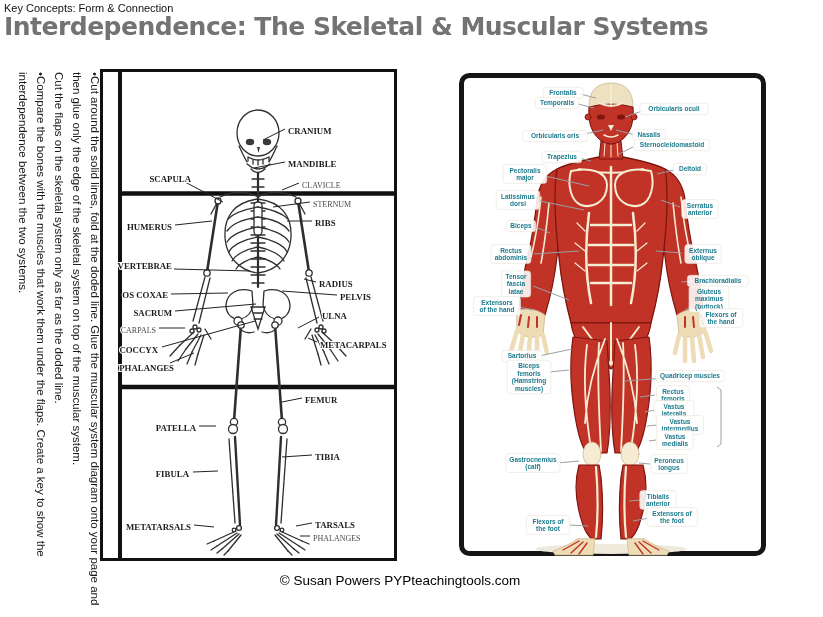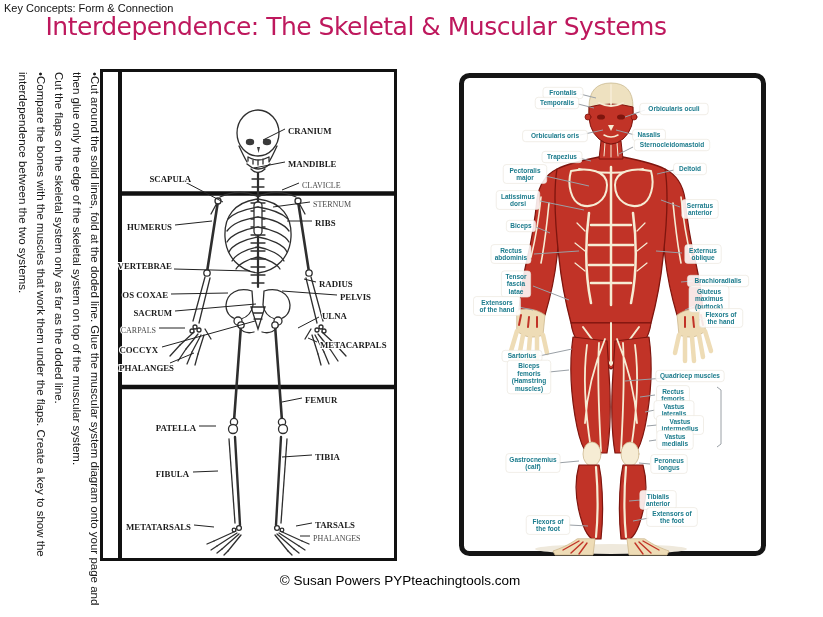--- a/index.html
+++ b/index.html
@@ -1,21 +1,21 @@
 <!DOCTYPE html>
 <html><head>
 <meta charset="utf-8">
 <style>
   html,body{margin:0;padding:0;}
   body{width:823px;height:617px;background:#fff;position:relative;overflow:hidden;
        font-family:"Liberation Sans",sans-serif;color:#1a1a1a;}
   .abs{position:absolute;}
   #key-concepts{left:4px;top:2px;font-size:11px;color:#111;}
   #page-title{left:0;top:12px;width:712px;text-align:center;font-size:25px;
-      font-family:"DejaVu Sans",sans-serif;font-weight:400;letter-spacing:-0.5px;color:#be185d;}
+      font-family:"DejaVu Sans",sans-serif;font-weight:700;letter-spacing:-0.5px;color:#737373;}
   #instructions{left:8px;top:72px;width:96px;height:538px;writing-mode:vertical-rl;
       font-size:11.5px;line-height:18px;color:#191919;}
   #instructions p{margin:0;}
   #footer-credit{left:0;top:573px;width:800px;text-align:center;font-size:13.5px;color:#000000;}
   svg text{user-select:none;}
   .skel-label{font-family:"Liberation Serif",serif;font-weight:bold;font-size:8.8px;fill:#1c1c1c;
       paint-order:stroke;stroke:#ffffff;stroke-width:2px;}
   .skel-label.light{font-weight:normal;font-size:8px;fill:#4a4a4a;}
   .musc-label{font-family:"Liberation Sans",sans-serif;font-weight:bold;font-size:6.5px;fill:#1b7b8c;}
 </style>

